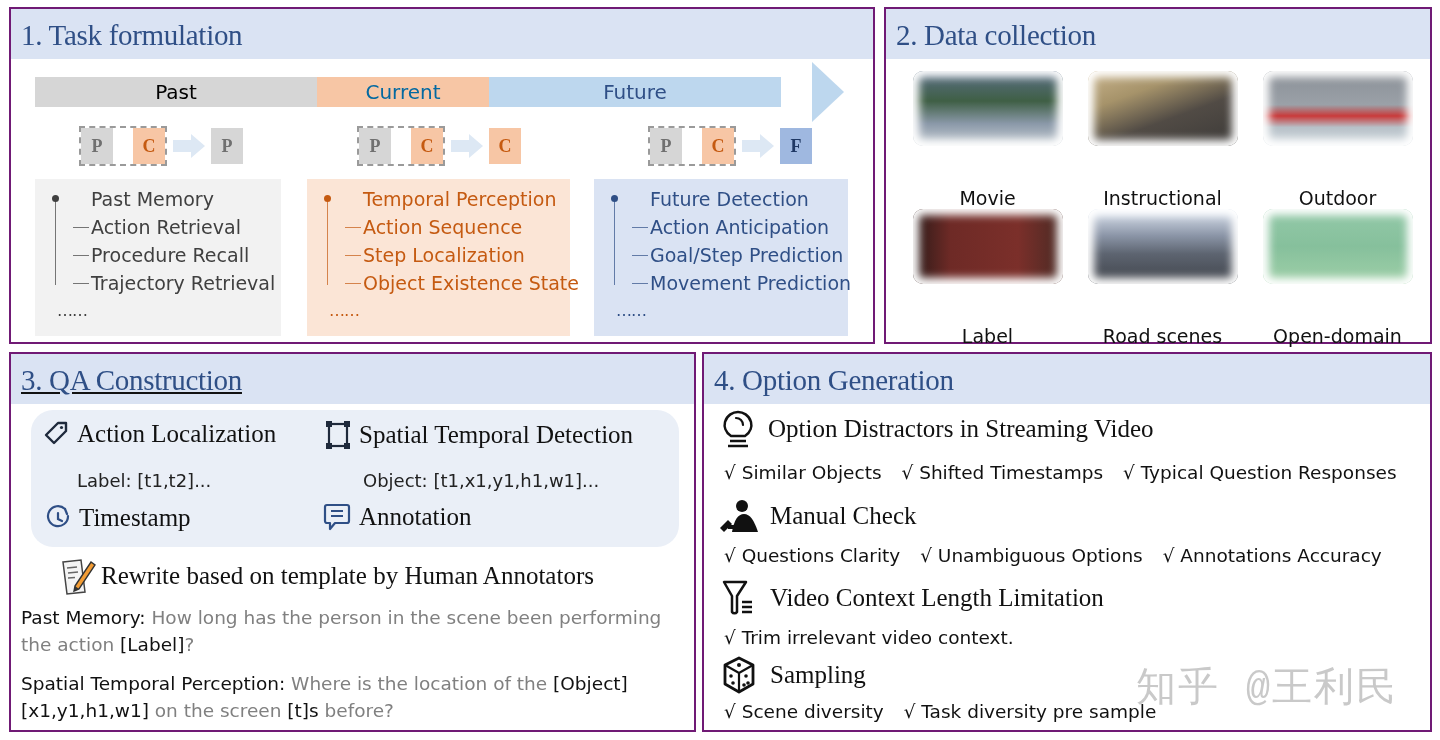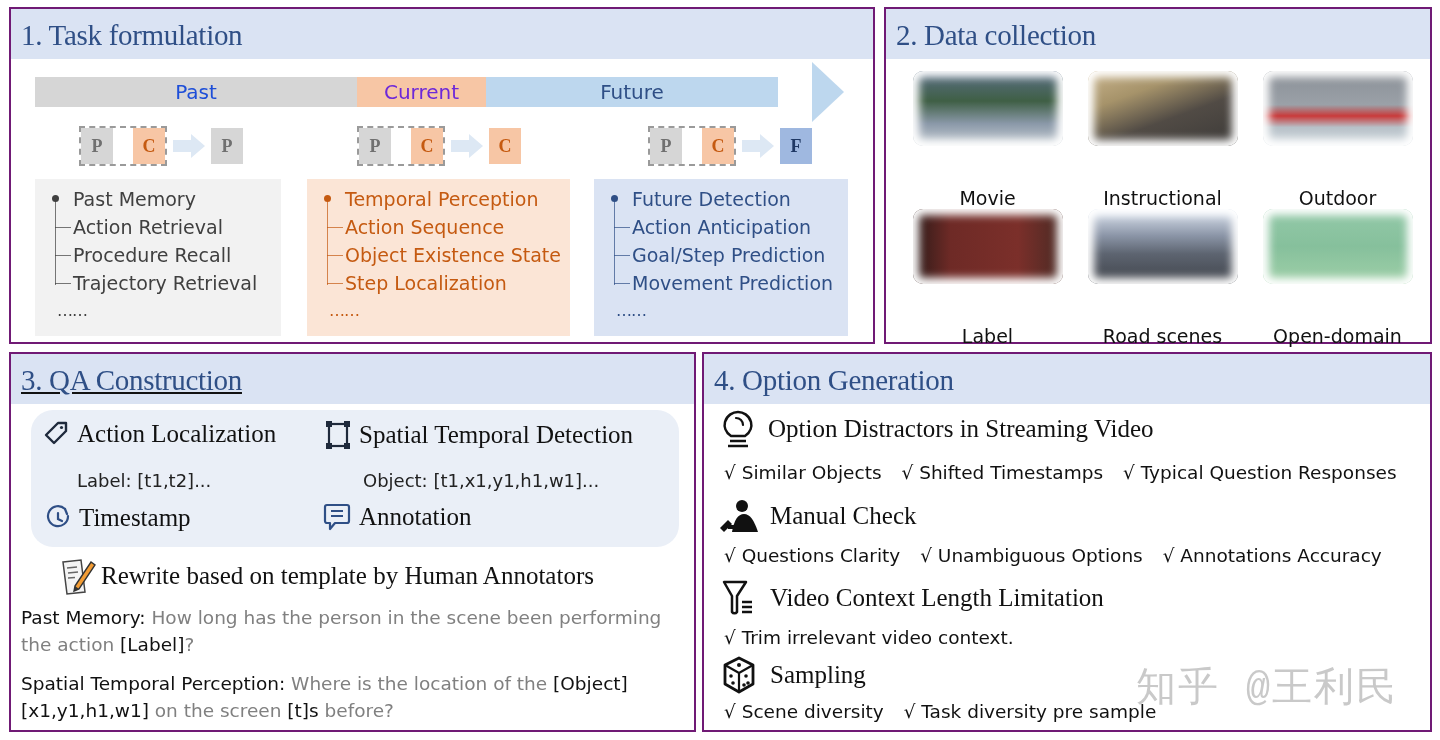--- a/index.html
+++ b/index.html
@@ -6,43 +6,43 @@
   html, body { width: 1440px; height: 740px; background: #ffffff; overflow: hidden; }
   body { position: relative; font-family: "DejaVu Serif", serif; color: #111; }
 
   .panel { position: absolute; border: 2px solid #701a75; background: #fff; }
   .panel-head { background: #dae3f3; color: #2f4f86; font-family: "Liberation Serif", serif; font-size: 29px; padding: 6px 10px; height: 50px; line-height: 40px; letter-spacing: -0.3px; }
 
   
   #p1 { left: 9px; top: 7px; width: 866px; height: 337px; }
   .timeline { position: absolute; top: 68px; left: 24px; height: 30px; display: flex; }
   .tl-seg { height: 30px; line-height: 30px; text-align: center; font-size: 20px; font-family: "DejaVu Sans", sans-serif; }
-  .tl-past { width: 322px; background: #d6d6d6; color: #1d4ed8; }
-  .tl-cur { width: 129px; background: #f7c6a5; color: #6d28d9; }
+  .tl-past { width: 282px; background: #d6d6d6; color: #000000; }
+  .tl-cur { width: 172px; background: #f7c6a5; color: #0369a1; }
   .tl-fut { width: 292px; background: #bdd7ee; color: #2f4f86; }
   .tl-arrow { position: absolute; left: 777px; top: -15px; width: 0; height: 0; border-top: 30px solid transparent; border-bottom: 30px solid transparent; border-left: 32px solid #bdd7ee; }
 
   .pc-group { position: absolute; top: 117px; display: flex; align-items: center; }
   .pc-dash { display: flex; border: 2px dashed #9a9a9a; height: 40px; width: 88px; justify-content: space-between; }
   .box { width: 32px; height: 36px; display: flex; align-items: center; justify-content: center; font-family: "Liberation Serif", serif; font-weight: bold; font-size: 18px; }
   .box-p { background: #d6d6d6; color: #707070; }
   .box-c { background: #f7c6a5; color: #c55a11; }
   .box-f { background: #9fb8e0; color: #1f3864; }
   .small-arrow { width: 32px; height: 24px; margin: 0 6px; position: relative; }
   .small-arrow::before { content: ""; position: absolute; left: 0; top: 6px; width: 18px; height: 12px; background: #dde8f4; }
   .small-arrow::after { content: ""; position: absolute; left: 18px; top: 0; border-top: 12px solid transparent; border-bottom: 12px solid transparent; border-left: 14px solid #dde8f4; }
 
   .cat-box { position: absolute; top: 170px; height: 157px; padding: 6px 10px 0 16px; font-family: "DejaVu Sans", sans-serif; font-size: 19px; }
   .cat-past { left: 24px; width: 246px; background: #f2f2f2; color: #404040; }
   .cat-cur { left: 296px; width: 263px; background: #fbe5d6; color: #c55a11; }
   .cat-fut { left: 583px; width: 254px; background: #dae3f3; color: #2f4f86; }
   .tree { position: relative; padding-left: 22px; }
   .tree-line { position: absolute; left: 4px; top: 14px; width: 1px; height: 86px; background: currentColor; opacity: 0.7; }
   .tree-dot { position: absolute; left: 1px; top: 10px; width: 7px; height: 7px; border-radius: 50%; background: currentColor; }
-  .tree-item { position: relative; height: 28px; line-height: 28px; white-space: nowrap; }
+  .tree-item { position: relative; height: 28px; line-height: 28px; white-space: nowrap; margin-left: 18px; }
   .tree-item.sub::before { content: ""; position: absolute; left: -18px; top: 14px; width: 16px; height: 1px; background: currentColor; opacity: 0.7; }
   .ellipsis { margin-top: 4px; padding-left: 6px; font-size: 16px; letter-spacing: -1px; }
 
   
   #p2 { left: 884px; top: 7px; width: 548px; height: 337px; }
   .thumbs { position: absolute; left: 14px; top: 62px; display: grid; grid-template-columns: repeat(3, 175px); grid-template-rows: 138px 138px; column-gap: 0; }
   .thumb-cell { display: flex; flex-direction: column; align-items: center; gap: 35px; }
   .thumb { width: 150px; height: 88px; border-radius: 10px; filter: blur(0.6px); box-shadow: 0 0 8px 6px #fff inset; }
   .thumb-label { margin-top: 6px; font-family: "DejaVu Sans", sans-serif; font-size: 19px; color: #111; }
   .th-movie { background: linear-gradient(180deg, #5a6e86 0%, #3f5f45 40%, #8a98a8 70%, #c9d0d6 100%); }
@@ -121,22 +121,22 @@
     </div>
     <div class="ellipsis">……</div>
   </div>
 
   <div class="cat-box cat-cur">
     <div class="tree">
       <div class="tree-line"></div>
       <div class="tree-dot"></div>
       <div class="tree-item">Temporal Perception</div>
       <div class="tree-item sub">Action Sequence</div>
+      <div class="tree-item sub">Step Localization</div>
       <div class="tree-item sub">Object Existence State</div>
-      <div class="tree-item sub">Step Localization</div>
     </div>
     <div class="ellipsis">……</div>
   </div>
 
   <div class="cat-box cat-fut">
     <div class="tree">
       <div class="tree-line"></div>
       <div class="tree-dot"></div>
       <div class="tree-item">Future Detection</div>
       <div class="tree-item sub">Action Anticipation</div>

